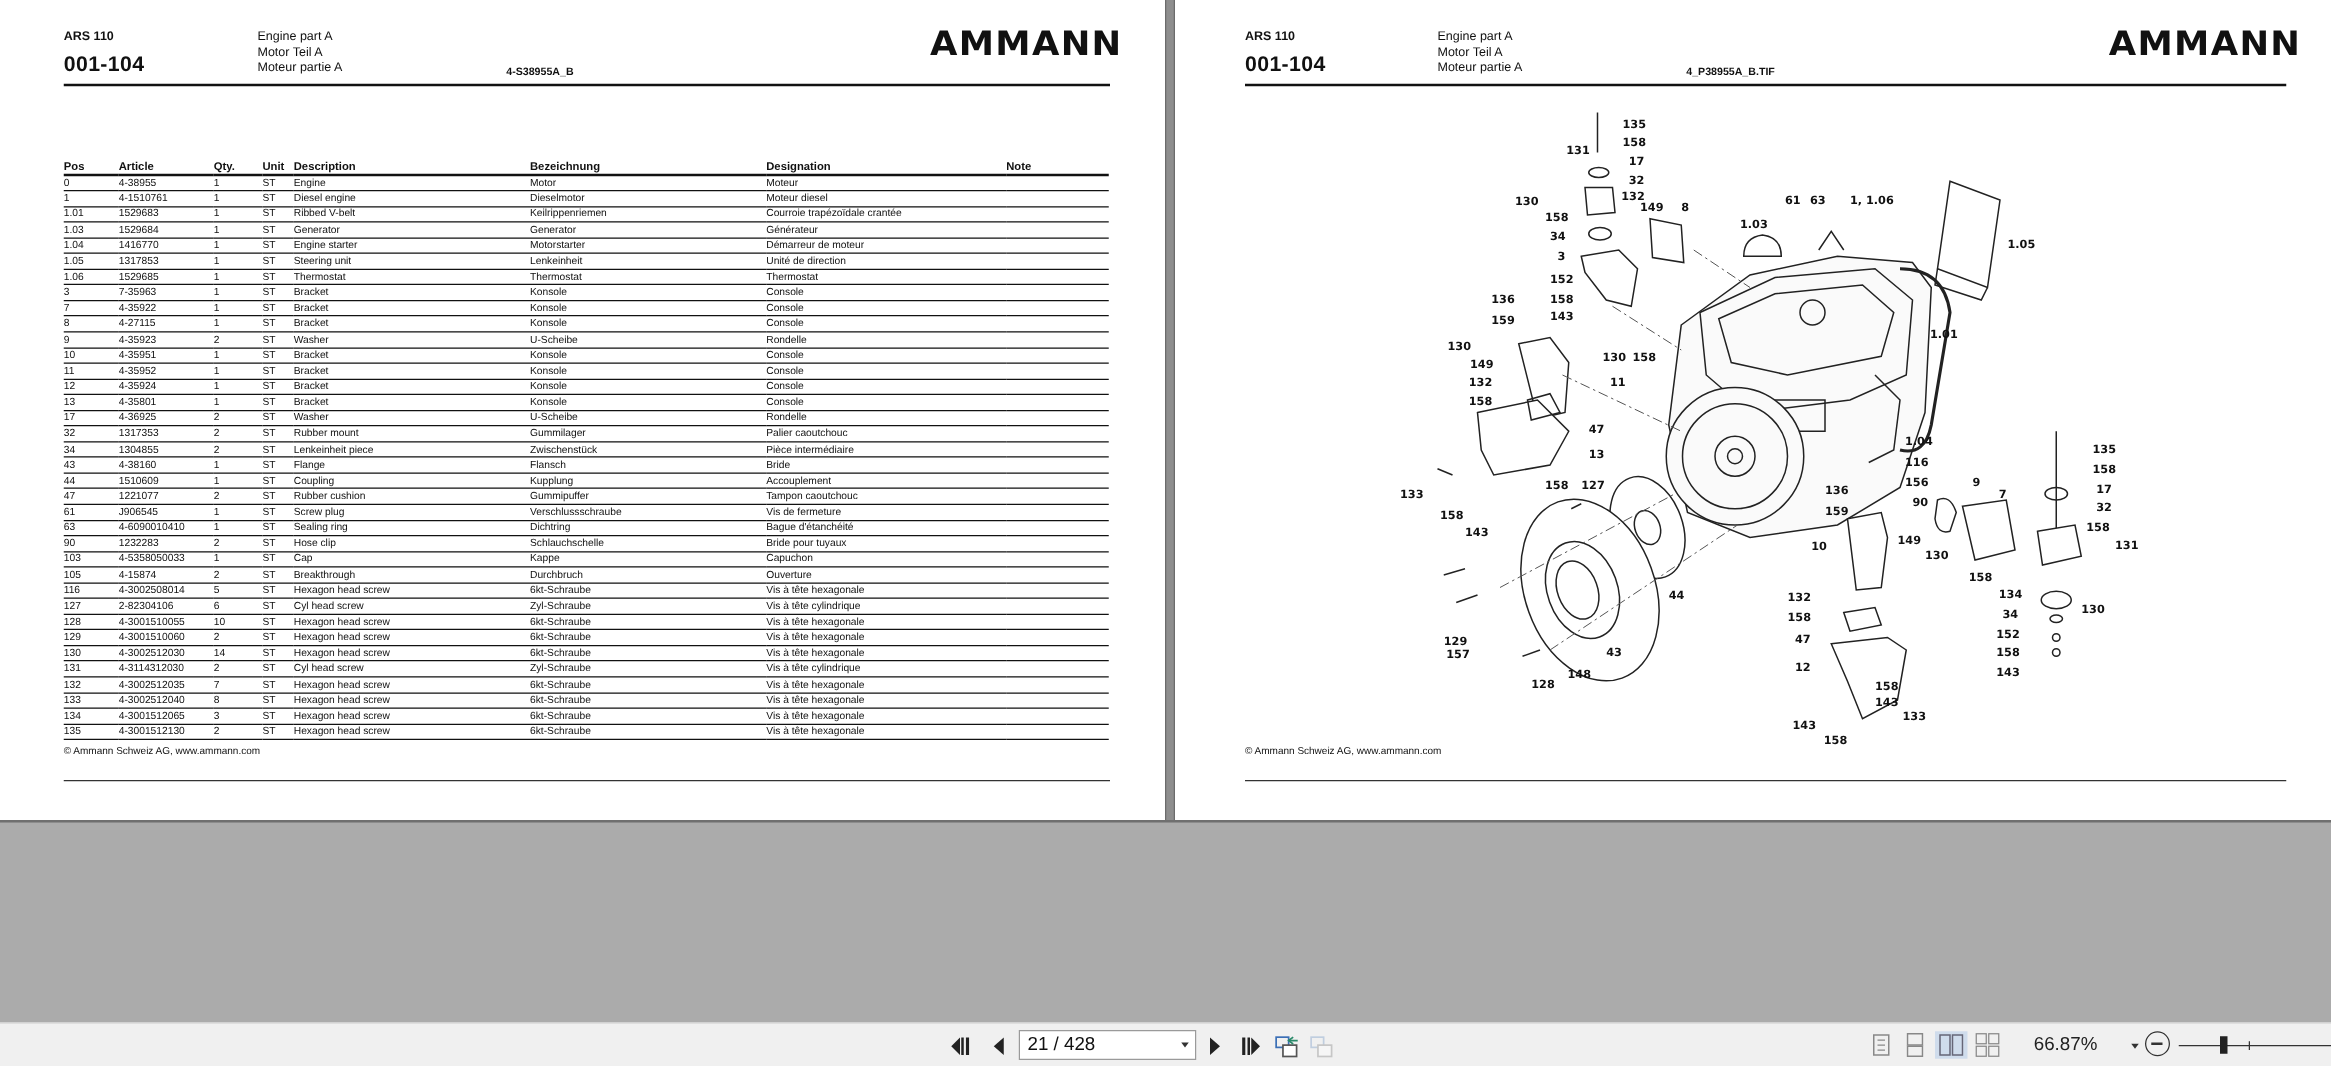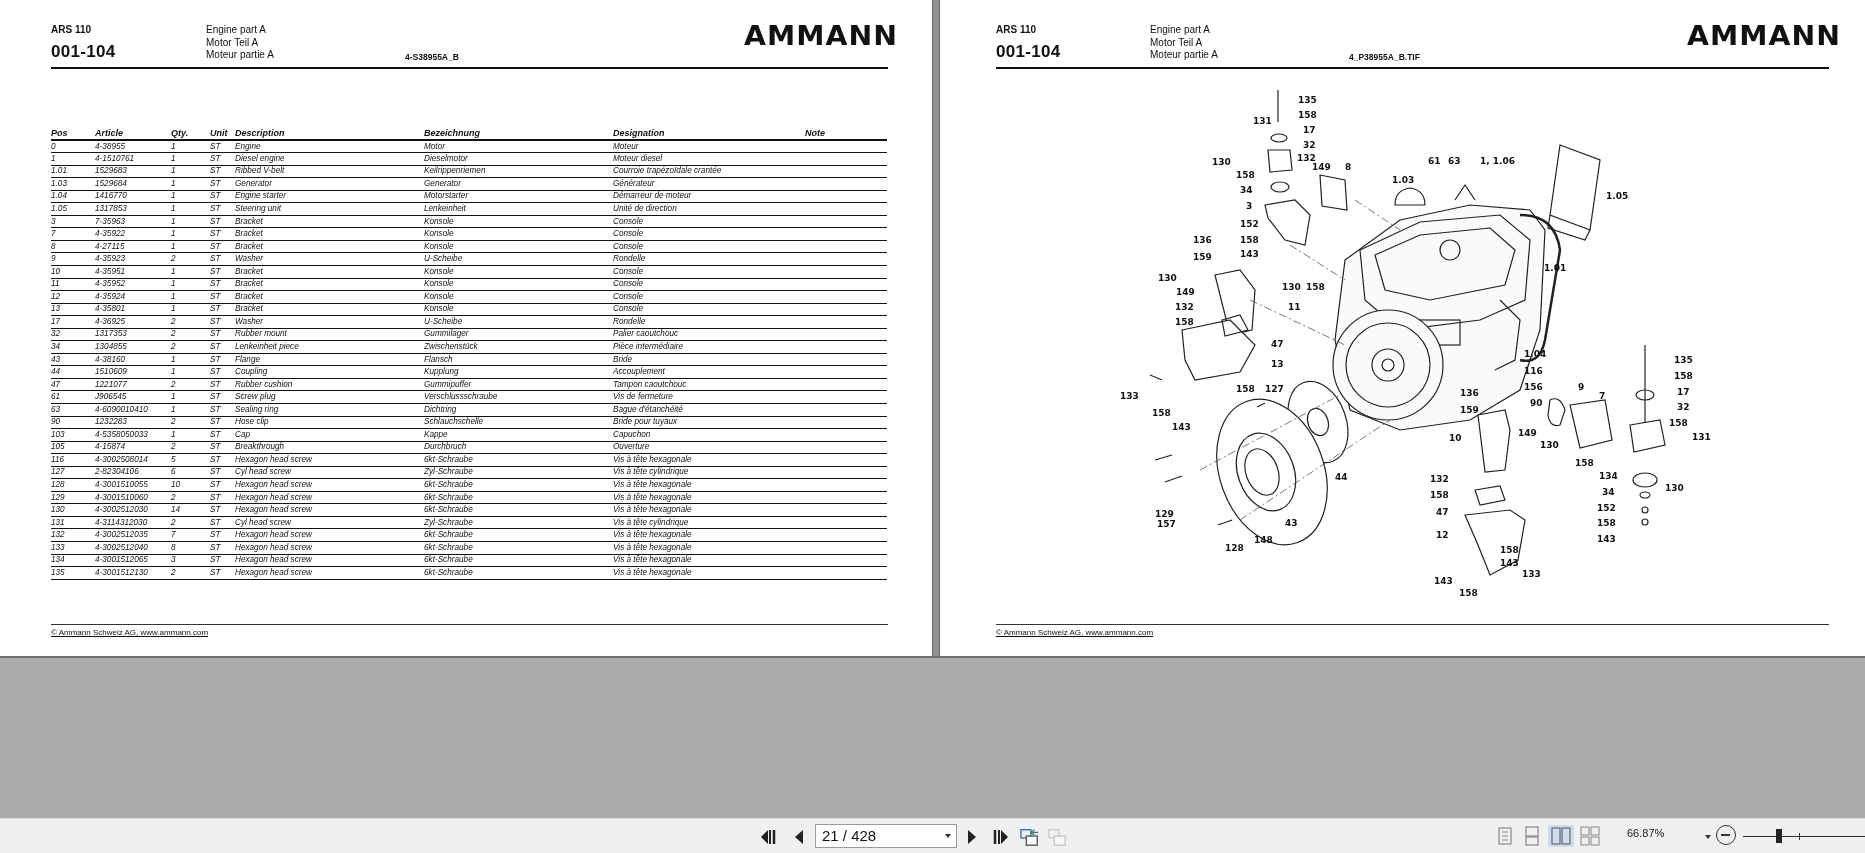--- a/index.html
+++ b/index.html
@@ -11,34 +11,34 @@
   .page-sep { position: absolute; left: 932px; top: 0; width: 8px; height: 656px; background: #8e8e8e; border-left: 1px solid #6b6b6b; border-right: 1px solid #6b6b6b; }
   .page-bottom-shadow { position: absolute; left: 0; top: 656px; width: 1865px; height: 2px; background: #6f6f6f; }
 
   .hdr-model { position: absolute; top: 24px; font-size: 10px; font-weight: bold; color: #111; }
   .hdr-code { position: absolute; top: 42px; font-size: 17px; font-weight: bold; color: #111; letter-spacing: 0.3px; }
   .hdr-titles { position: absolute; top: 24px; font-size: 10px; line-height: 12.5px; color: #111; }
   .hdr-ref { position: absolute; top: 52px; font-size: 8.5px; font-weight: bold; color: #111; }
   .logo { position: absolute; top: 20px; font-size: 27px; font-weight: 900; font-family: "DejaVu Sans", sans-serif; letter-spacing: 1px; color: #111; transform: scaleX(1.05); transform-origin: left; }
   .hdr-rule { position: absolute; top: 67px; height: 2px; background: #111; }
   .foot-rule { position: absolute; top: 624px; height: 1px; background: #333; }
-  .footer-text { position: absolute; top: 628px; font-size: 8px; color: #111; text-decoration: underline; }
-
-  table.parts { position: absolute; left: 51px; top: 128px; width: 836px; border-collapse: collapse; font-size: 8.2px; color: #111; font-style: italic; }
+  .footer-text { position: absolute; top: 596px; font-size: 8px; color: #111; }
+
+  table.parts { position: absolute; left: 51px; top: 128px; width: 836px; border-collapse: collapse; font-size: 8.2px; color: #111; }
   table.parts th { text-align: left; font-weight: bold; font-size: 9px; height: 12px; padding: 0 0 1px 0; border-bottom: 2px solid #111; }
   table.parts td { height: 12.55px; padding: 0; border-bottom: 1.5px solid #111; white-space: nowrap; line-height: 10px; }
   .c-pos { width: 44px; } .c-art { width: 76px; } .c-qty { width: 39px; } .c-unit { width: 25px; }
   .c-desc { width: 189px; margin-left: 36px; } .c-bez { width: 189px; } .c-des { width: 192px; } .c-note { width: 82px; }
   .callout { position: absolute; font-size: 9px; font-weight: bold; color: #111; font-family: "DejaVu Sans", sans-serif; }
 
   .toolbar { position: absolute; left: 0; top: 818px; width: 1865px; height: 35px; background: #f0f0f0; border-top: 1px solid #d8d8d8; }
   .tb-btn { position: absolute; top: 8px; width: 20px; height: 20px; display: flex; align-items: center; justify-content: center; cursor: pointer; }
   .page-box { position: absolute; left: 815px; top: 5px; width: 142px; height: 24px; background: #fff; border: 1px solid #9a9a9a; font-size: 15px; color: #111; padding: 2px 0 0 6px; }
   .page-box .arrow { position: absolute; right: 5px; top: 9px; width: 0; height: 0; border-left: 3px solid transparent; border-right: 3px solid transparent; border-top: 4px solid #333; }
-  .zoom-value { position: absolute; left: 1627px; top: 8px; font-size: 11px; color: #222; }
+  .zoom-value { position: absolute; left: 1627px; top: 8px; font-size: 15px; color: #222; }
   .zoom-drop { position: absolute; left: 1705px; top: 16px; width: 0; height: 0; border-left: 3px solid transparent; border-right: 3px solid transparent; border-top: 4px solid #333; }
   .zoom-out { position: absolute; left: 1716px; top: 6px; width: 20px; height: 20px; border: 1.5px solid #333; border-radius: 50%; }
   .zoom-out::after { content: ""; position: absolute; left: 4px; top: 8px; width: 9px; height: 1.5px; background: #333; }
   .slider-track { position: absolute; left: 1743px; top: 17px; width: 122px; height: 1px; background: #333; }
   .slider-thumb { position: absolute; left: 1776px; top: 10px; width: 6px; height: 14px; background: #222; }
   .slider-tick { position: absolute; left: 1799px; top: 14px; width: 1px; height: 7px; background: #333; }
   .view-btn { position: absolute; top: 6px; width: 26px; height: 22px; display: flex; align-items: center; justify-content: center; }
   .view-btn.active { background: #cfdcec; }
 </style>
 </head>
@@ -123,20 +123,30 @@
             <td></td>
           </tr>
           <tr>
             <td>1.05</td>
             <td>1317853</td>
             <td>1</td>
             <td>ST</td>
             <td>Steering unit</td>
             <td>Lenkeinheit</td>
             <td>Unité de direction</td>
+            <td></td>
+          </tr>
+          <tr>
+            <td>1.06</td>
+            <td>1529685</td>
+            <td>1</td>
+            <td>ST</td>
+            <td>Thermostat</td>
+            <td>Thermostat</td>
+            <td>Thermostat</td>
             <td></td>
           </tr>
           <tr>
             <td>3</td>
             <td>7-35963</td>
             <td>1</td>
             <td>ST</td>
             <td>Bracket</td>
             <td>Konsole</td>
             <td>Console</td>

